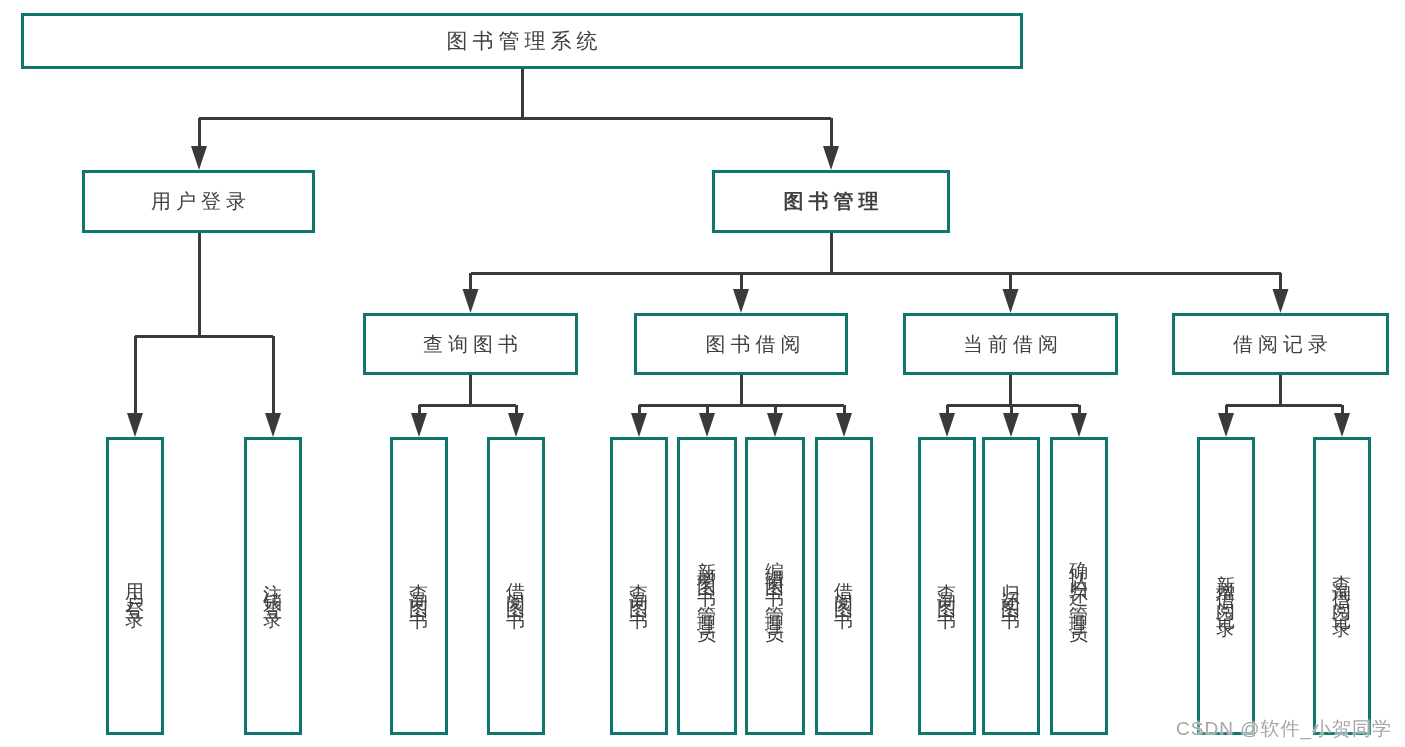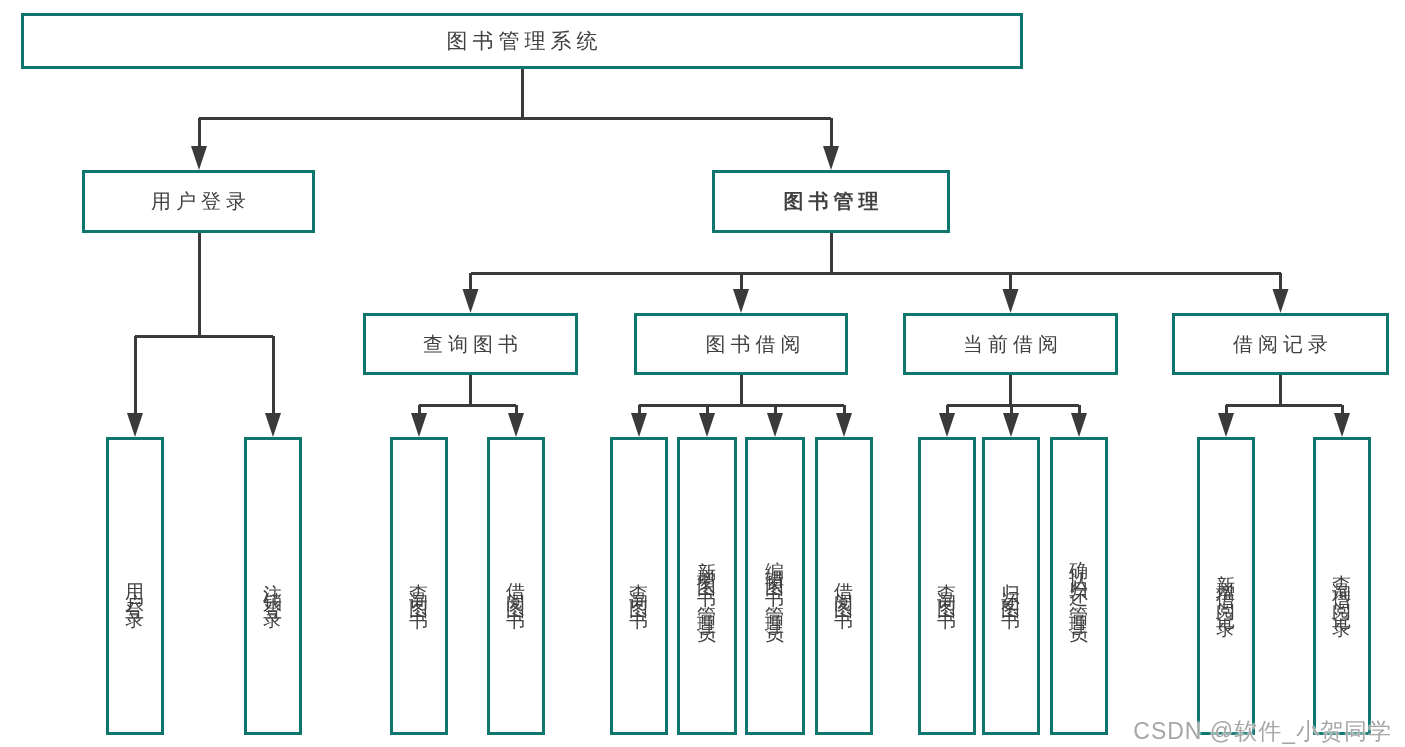--- a/index.html
+++ b/index.html
@@ -46,21 +46,21 @@
     text-orientation: mixed;
     font-size: 19px;
     letter-spacing: 9px;
     line-height: 1;
     white-space: nowrap;
   }
   .watermark {
     position: absolute;
     top: 716px;
     right: 13px;
-    font-size: 23px;
+    font-size: 19px;
     color: #a6a6a6;
     letter-spacing: 1px;
     text-shadow: 0 0 3px #ffffff, 0 0 2px #ffffff;
     z-index: 3;
     white-space: nowrap;
   }
 </style>
 </head>
 <body>
 

